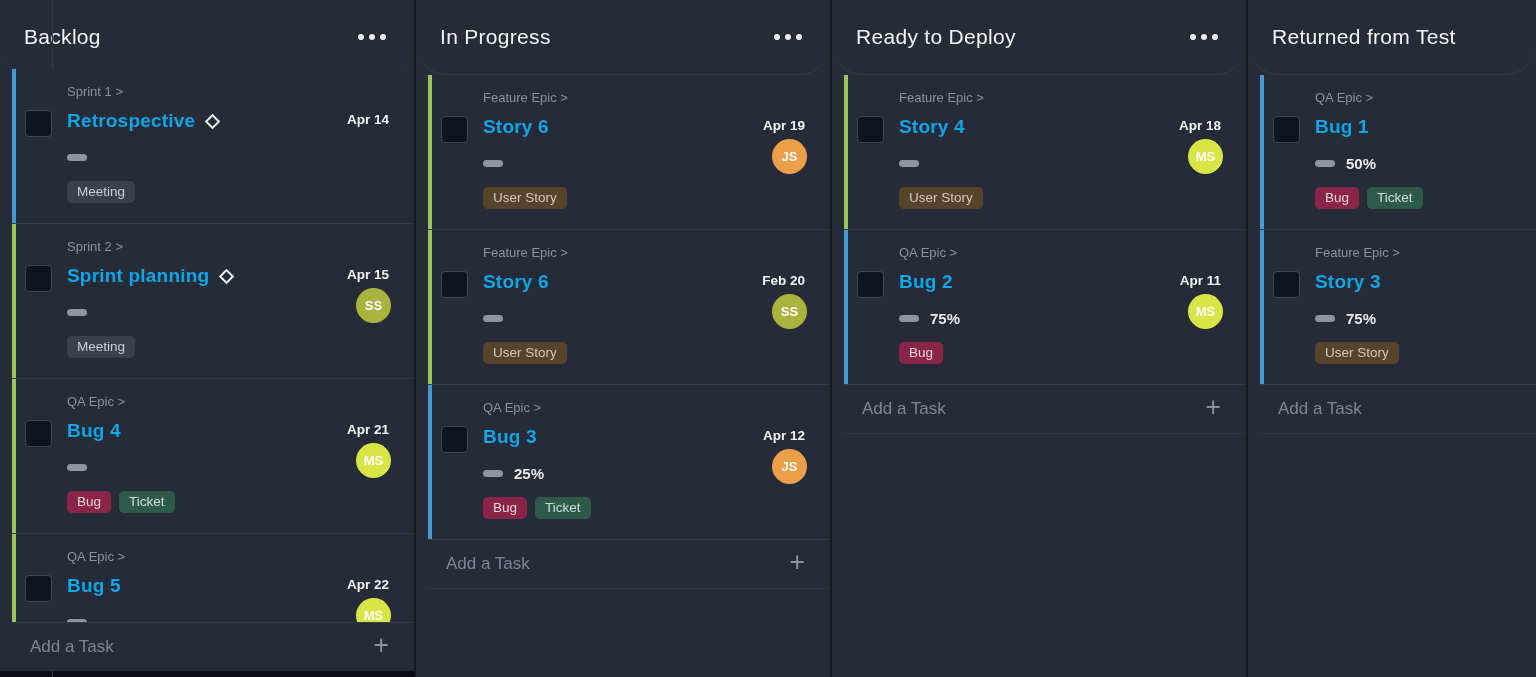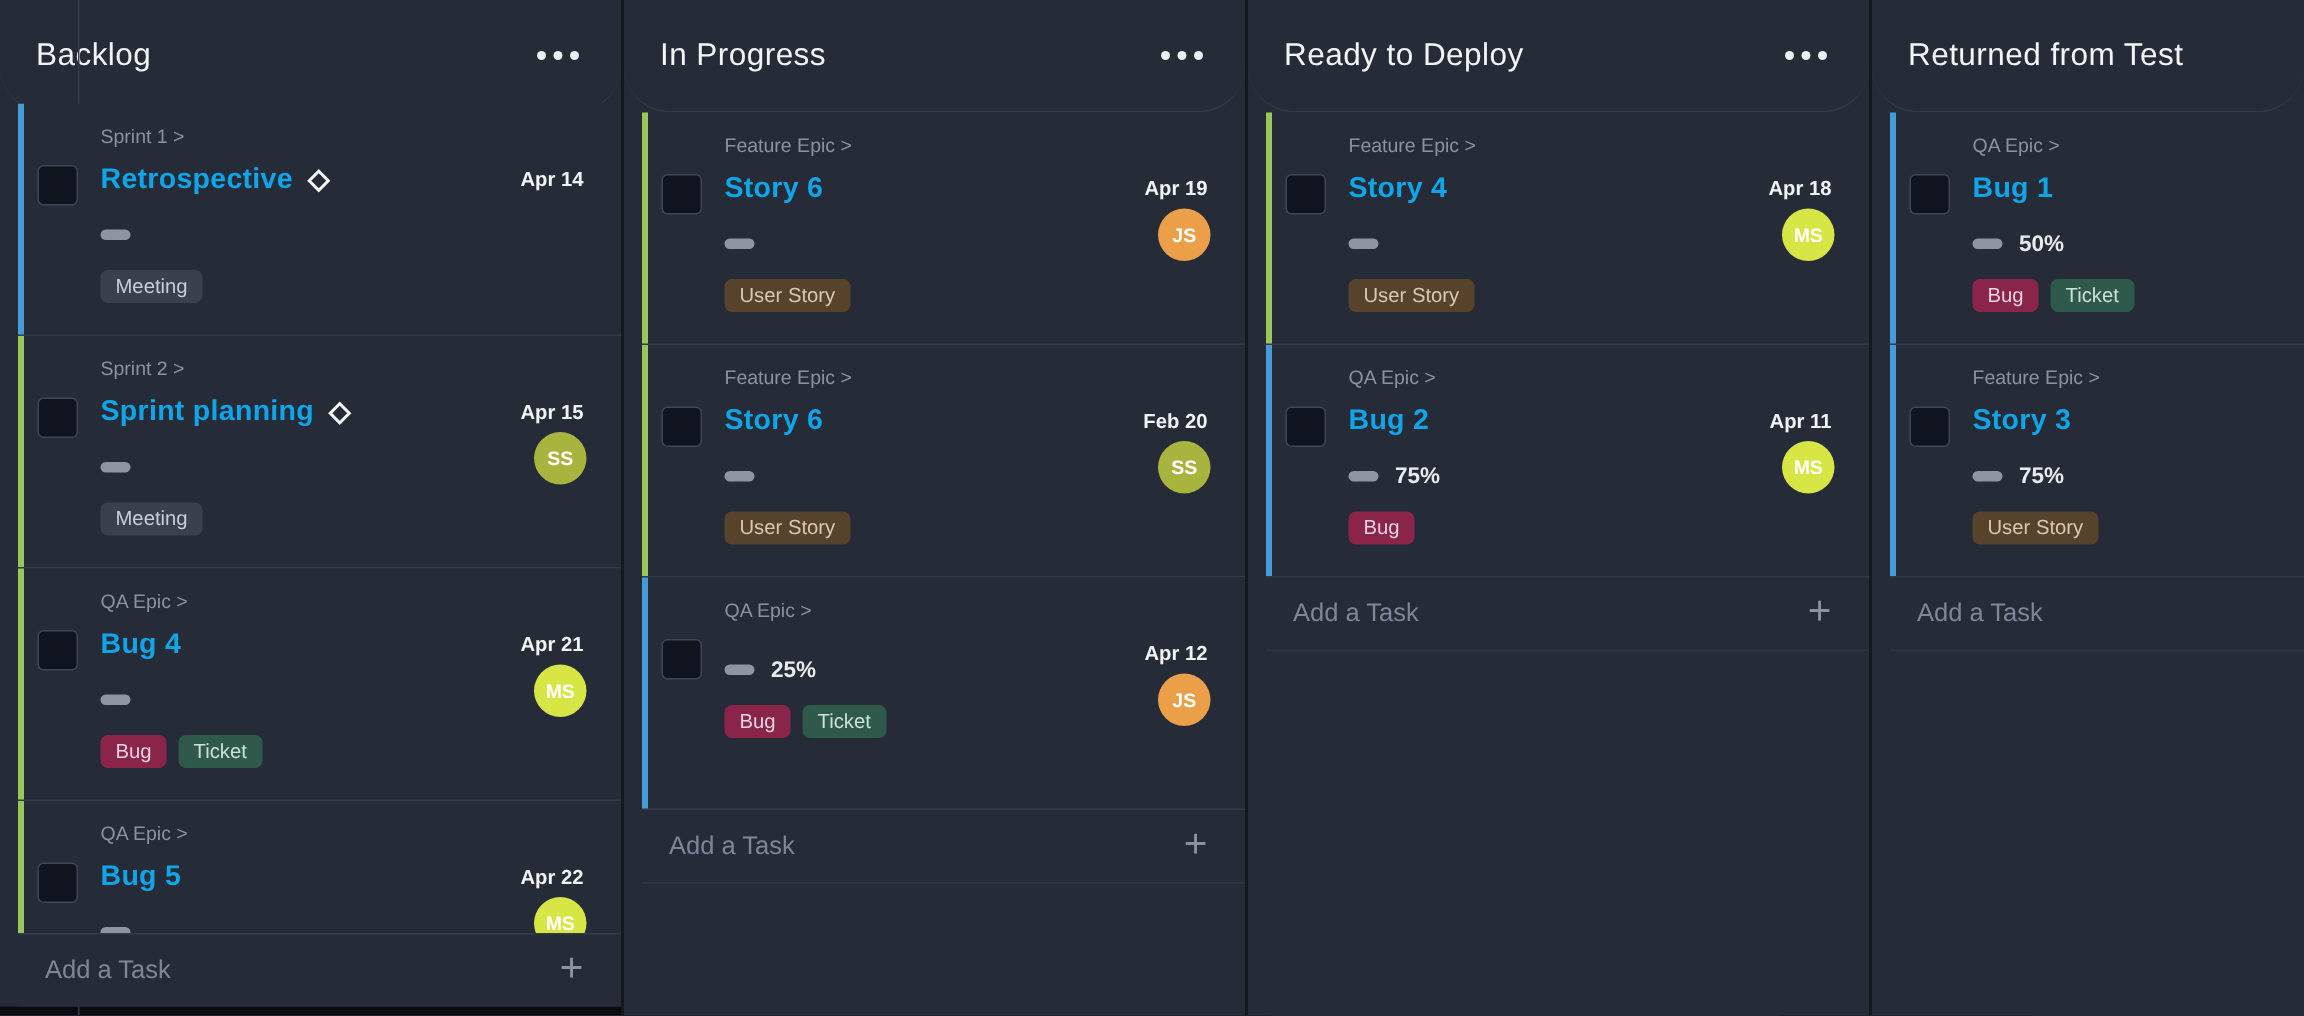--- a/index.html
+++ b/index.html
@@ -269,20 +269,24 @@
     </div>
     <span class="due-date">Feb 20</span>
     <span class="avatar" style="background: rgb(169, 180, 62);">SS</span>
   </div>
 
   <div class="card">
     <span class="stripe" style="background: rgb(69, 155, 214);"></span>
     <span class="checkbox"></span>
     <div class="card-body">
       <span class="epic">QA Epic &gt;</span>
+      <div class="title-row">
+        <span class="card-title">Bug 3</span>
+
+      </div>
       <div class="progress-row">
         <span class="progress-bar"></span>
         <span class="progress-label">25%</span>
       </div>
       <div class="tags">
               <span class="tag" style="background: rgb(138, 37, 73); color: rgb(238, 212, 221);">Bug</span>
               <span class="tag" style="background: rgb(46, 89, 75); color: rgb(205, 224, 215);">Ticket</span>
             </div>
     </div>
     <span class="due-date">Apr 12</span>

